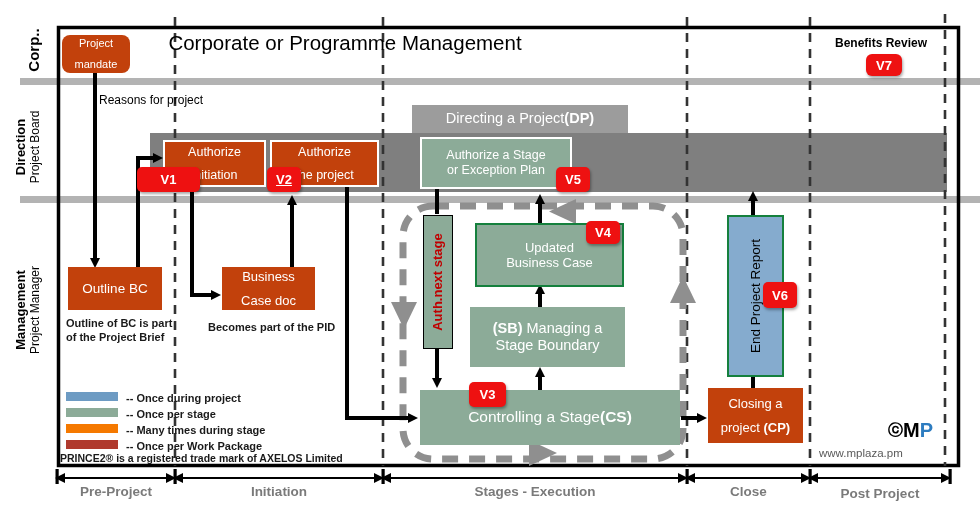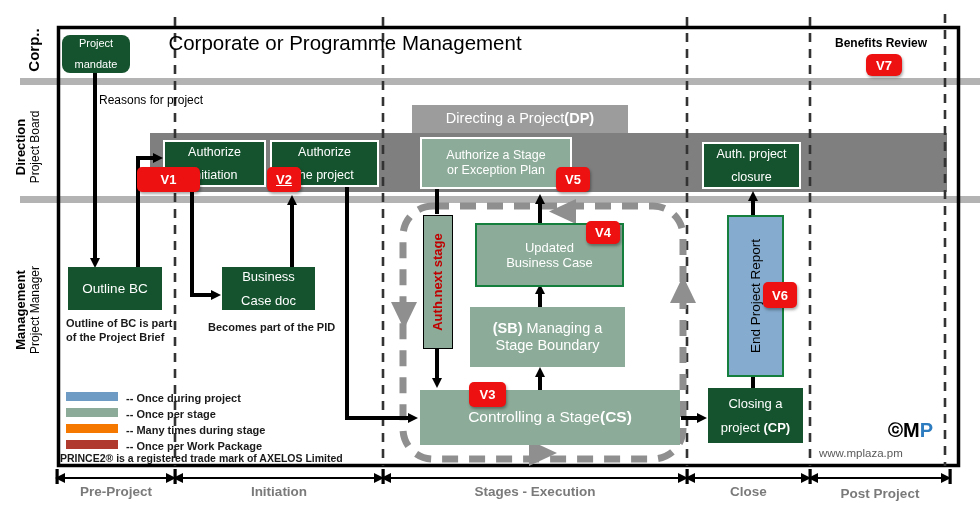--- a/index.html
+++ b/index.html
@@ -2,21 +2,21 @@
 <html><head>
 <meta charset="utf-8">
 <style>
   html,body{margin:0;padding:0;background:#fff;}
   .stage{position:relative;width:980px;height:511px;background:#fff;overflow:hidden;
          font-family:"Liberation Sans",sans-serif;color:#000;}
   .abs{position:absolute;}
   .band{position:absolute;}
   .box{position:absolute;display:flex;flex-direction:column;align-items:center;justify-content:center;
        text-align:center;color:#fff;line-height:1.18;}
-  .blue{background:#14532d;gap:8px;}
+  .blue{background:#c2410c;gap:8px;}
   .blue-light{background:#85abce;}
   .green{background:#8cab98;}
   .wb{border:2px solid #fff;}
   .bb{border:2px solid #15803d;}
   .bb1{border:1.5px solid #000;}
   .badge{position:absolute;background:#ee1111;color:#fff;font-weight:bold;font-size:13px;
          display:flex;align-items:center;justify-content:center;border-radius:5px;
          box-shadow:1px 2px 3px rgba(0,0,0,.35);z-index:6;}
   .rot{transform:rotate(-90deg);display:flex;flex-direction:column;align-items:center;
        justify-content:center;flex:none;text-align:center;white-space:nowrap;}
@@ -151,24 +151,20 @@
     </div>
 
   <div class="box green wb z2" style="left:420px;top:137px;width:148px;height:48px;font-size:12.5px;">
     <div>Authorize a Stage</div>
     <div>or Exception Plan</div>
   </div>
   <div class="badge" style="left:556px;top:167px;width:34px;height:25px;">
       <span>V5</span>
     </div>
 
-  <div class="box blue wb z2" style="left:702px;top:142px;width:95px;height:43px;font-size:12.5px;">
-    <div>Auth. project</div>
-    <div>closure</div>
-  </div>
 
   <div class="box blue z2" style="left:68px;top:267px;width:94px;height:43px;font-size:13.5px;">
     <div>Outline BC</div>
   </div>
   <div class="caption z2" style="left:66px;top:317px;">
     <div>Outline of BC  is part</div>
     <div>of the Project Brief</div>
   </div>
 
   <div class="box blue z2" style="left:222px;top:267px;width:93px;height:43px;font-size:13px;">

